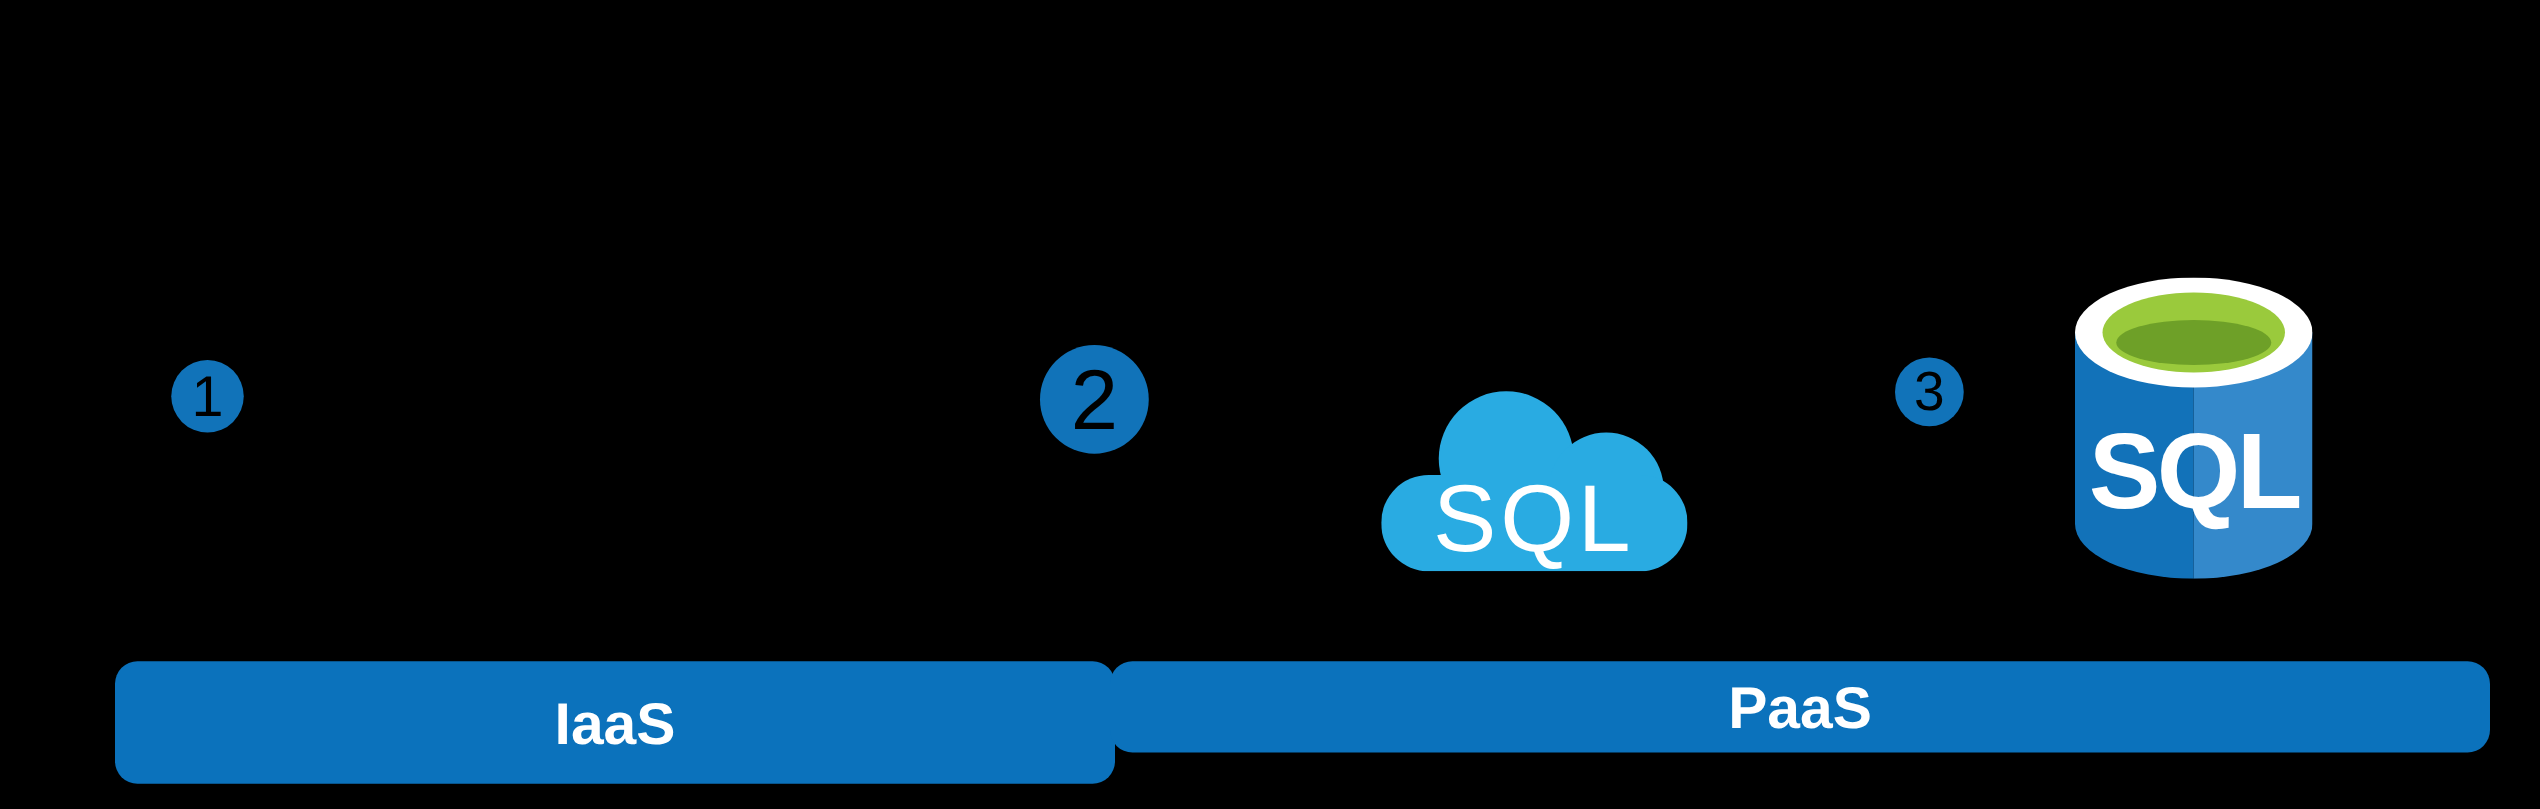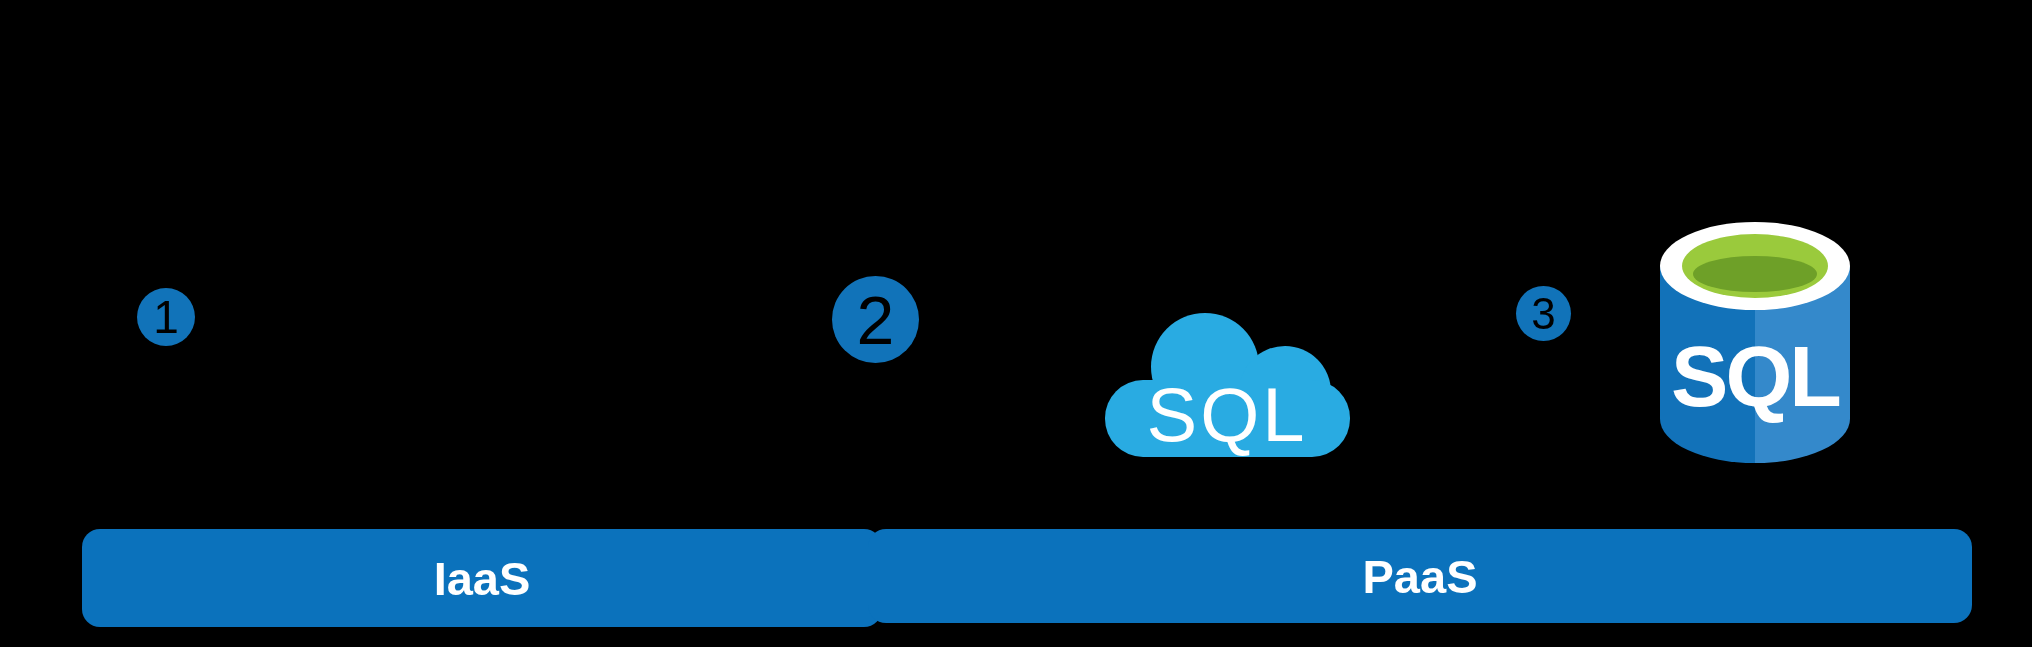--- a/index.html
+++ b/index.html
@@ -24,22 +24,22 @@
   .badge-2{left:832px;top:276px;width:87px;height:87px;font-size:68px;}
   .badge-3{left:1516px;top:286px;width:55px;height:55px;font-size:44px;}
   
   .bar{
     position:absolute;top:529px;height:98px;
     background:#0b72bc;
     border-radius:18px;
     display:flex;align-items:center;justify-content:center;
     color:#ffffff;font-size:47px;font-weight:bold;
   }
-  .bar-iaas{left:82px;width:800px;}
-  .bar-paas{left:868px;width:1104px;height:94px;}
+  .bar-iaas{left:92px;width:800px;}
+  .bar-paas{left:888px;width:1104px;height:73px;}
   
   .icon{position:absolute;display:block;}
   .icon-cloud{left:1105px;top:310px;}
   .icon-db{left:1660px;top:222px;}
   .cloud-label{
     font-family:"Liberation Sans", sans-serif;
     font-size:76px;font-weight:400;letter-spacing:3px;
     fill:#ffffff;
   }
   .db-label{

